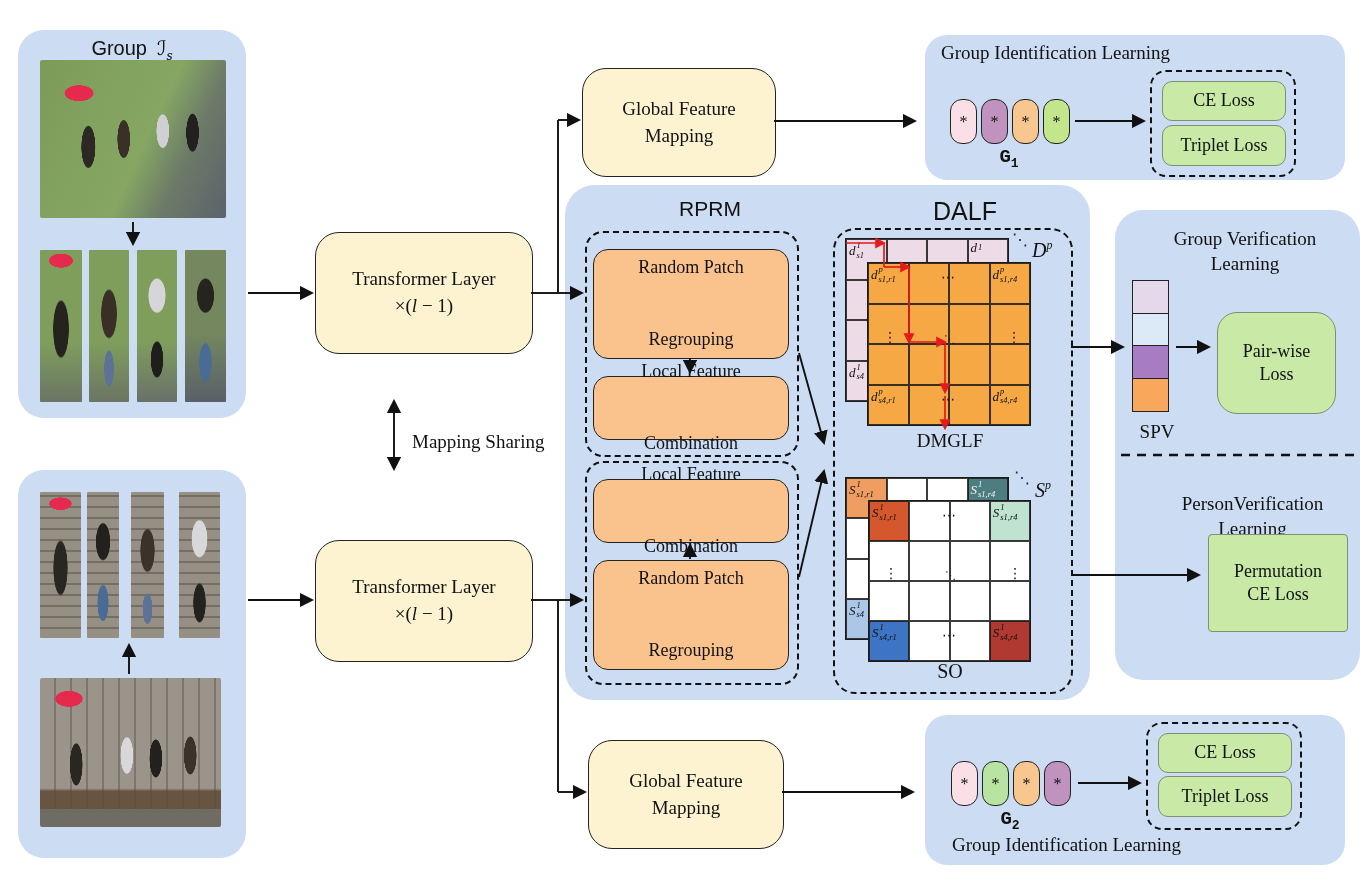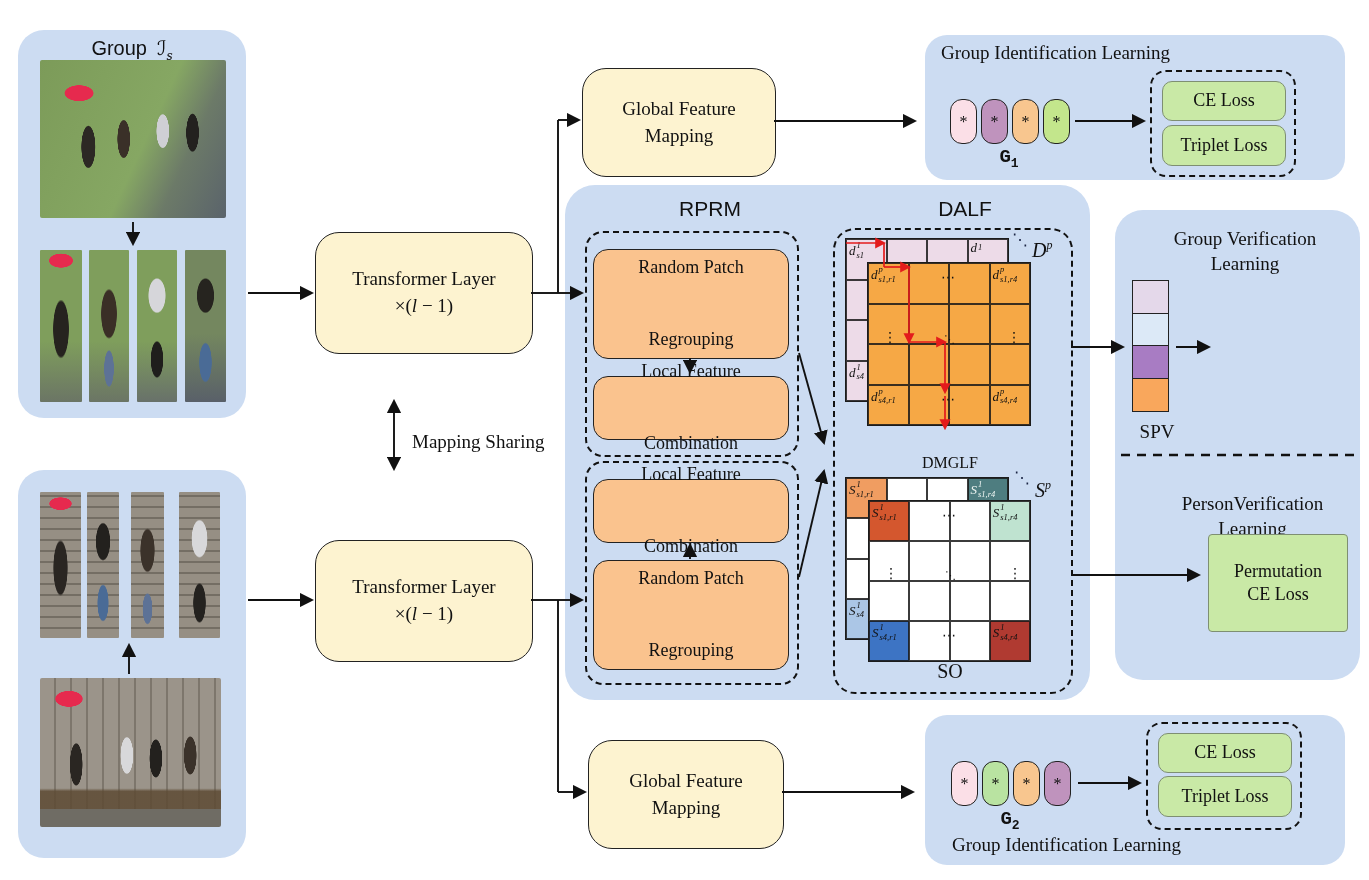--- a/index.html
+++ b/index.html
@@ -149,21 +149,21 @@
           <span class="lbl">CE Loss</span>
         </div>
       <div class="abs gbox" style="left:10px;top:53px;width:122px;height:39px;">
           <span class="lbl">Triplet Loss</span>
         </div>
     </div>
   </div>
 
   <div class="abs panel" style="left:565px;top:185px;width:525px;height:515px;border-radius:30px;"></div>
   <div class="abs sans lbl ctr" style="left:655px;top:197px;width:110px;font-size:21px;">RPRM</div>
-  <div class="abs sans lbl ctr" style="left:910px;top:197px;width:110px;font-size:21px;">DALF</div>
+  <div class="abs sans lbl ctr" style="left:910px;top:197px;width:110px;font-size:25px;">DALF</div>
 
   <div class="abs dashbox" style="left:585px;top:231px;width:210px;height:222px;"></div>
   <div class="abs obox" style="left:593px;top:249px;width:194px;height:108px;">
     <span class="lbl">Random Patch</span>
     <span class="lbl">Regrouping</span>
   </div>
   <div class="abs obox" style="left:593px;top:376px;width:194px;height:62px;">
     <span class="lbl">Local Feature</span>
     <span class="lbl">Combination</span>
   </div>
@@ -272,21 +272,21 @@
         </span>
       </div>
     <span class="mdot" style="left:73px;top:6px;">⋯</span>
     <span class="mdot" style="left:73px;top:128px;">⋯</span>
     <span class="mdot" style="left:15px;top:66px;">⋮</span>
     <span class="mdot" style="left:139px;top:66px;">⋮</span>
     <span class="mdot" style="left:76px;top:70px;font-size:11px;">⋱</span>
   </div>
   <span class="abs mdot" style="left:1012px;top:230px;font-size:16px;color:#1b2545;">⋱</span>
   <span class="abs bigm lbl" style="left:1032px;top:238px;"><span>D</span><sup>p</sup></span>
-  <div class="abs cap ctr lbl" style="left:880px;top:454px;width:140px;font-size:16px;">DMGLF</div>
+  <div class="abs cap ctr lbl" style="left:880px;top:430px;width:140px;font-size:19px;">DMGLF</div>
 
   <div class="abs matrix" style="left:845px;top:477px;width:164px;height:163px;background:#ffffff;">
     <div class="c cell-sb-tl">
         <span class="mlab">
           <span class="mb">S</span>
           <span class="st">
             <span class="msup">1</span>
             <span class="msub">s1,r1</span>
           </span>
         </span>
@@ -387,20 +387,24 @@
       <div>Group Verification</div>
       <div>Learning</div>
     </div>
     <div class="abs" style="left:17px;top:70px;">
       <div class="sq" style="background:#e4d8ea;margin-top:0;"></div>
       <div class="sq" style="background:#dce9f7;"></div>
       <div class="sq" style="background:#a87cc3;"></div>
       <div class="sq" style="background:#f9a75c;"></div>
     </div>
     <div class="abs ctr hdr lbl" style="left:16px;top:211px;width:52px;">SPV</div>
+    <div class="abs gbox" style="left:102px;top:102px;width:117px;height:100px;border-radius:20px;">
+      <span class="lbl">Pair-wise</span>
+      <span class="lbl">Loss</span>
+    </div>
     <div class="abs ctr hdr" style="left:40px;top:282px;width:195px;line-height:1.3;">
       <div>PersonVerification</div>
       <div>Learning</div>
     </div>
     <div class="abs gbox" style="left:93px;top:324px;width:138px;height:96px;border-radius:4px;">
       <span class="lbl">Permutation</span>
       <span class="lbl">CE Loss</span>
     </div>
   </div>
 

